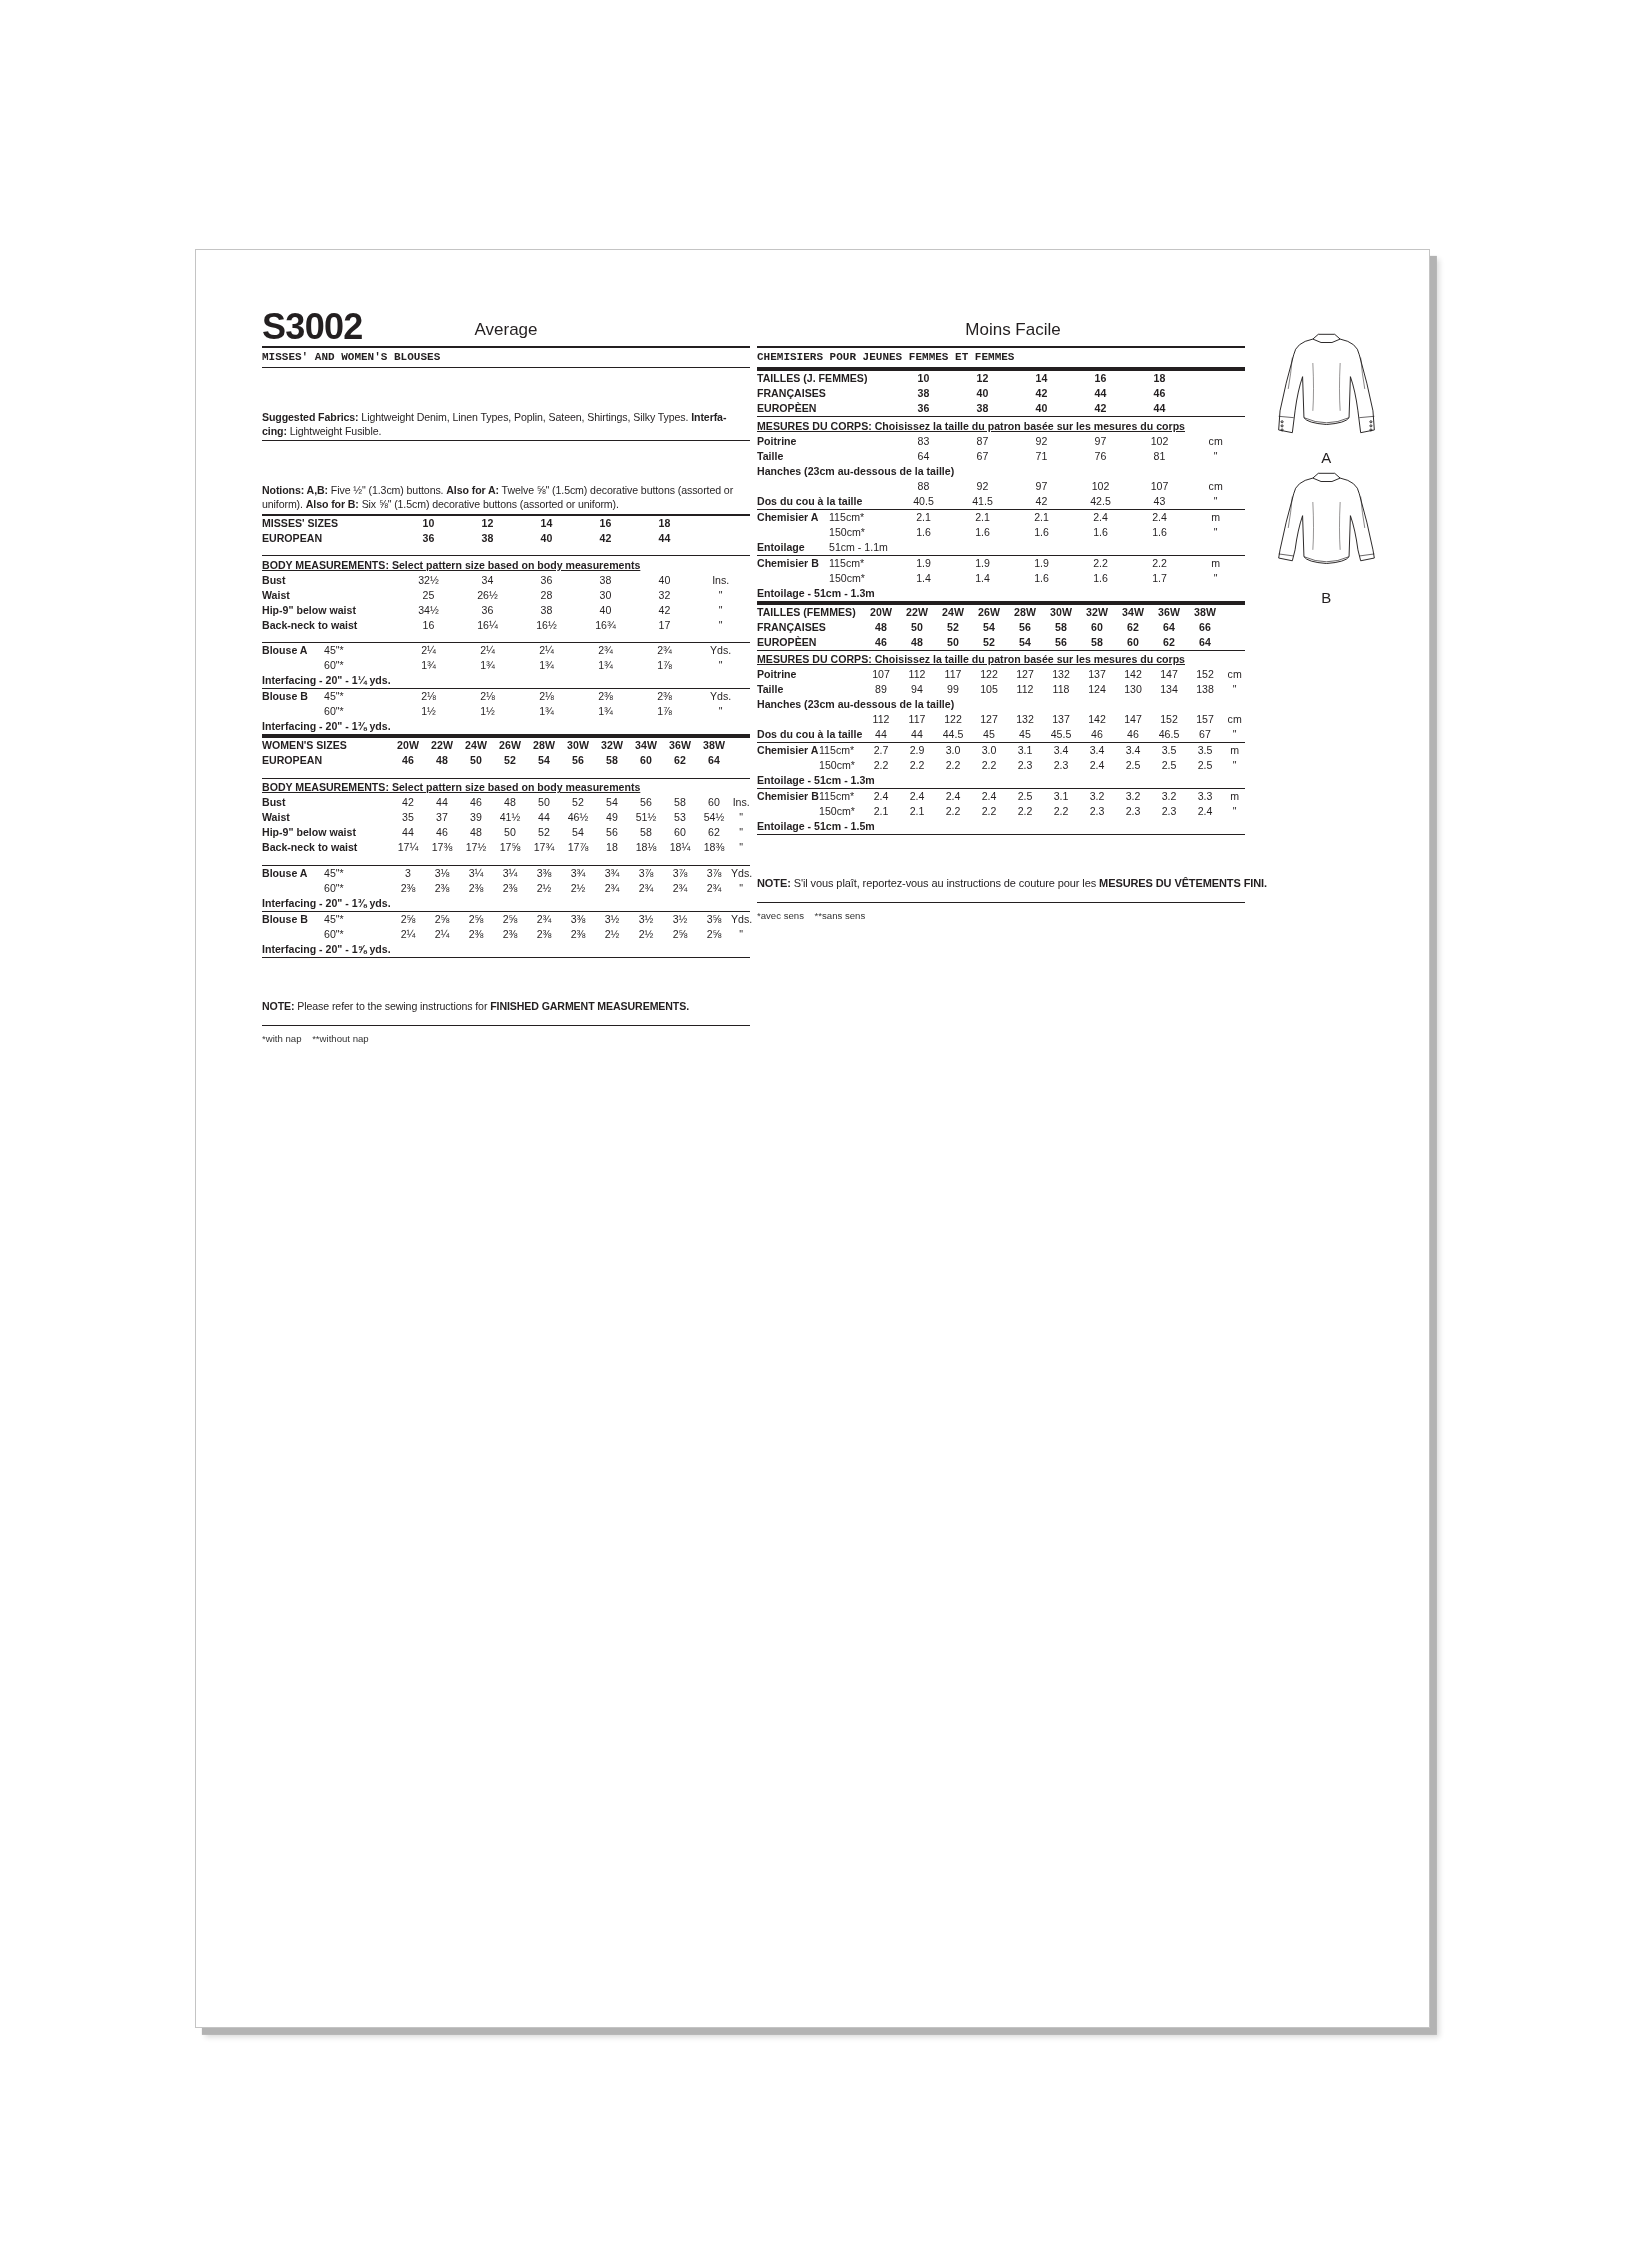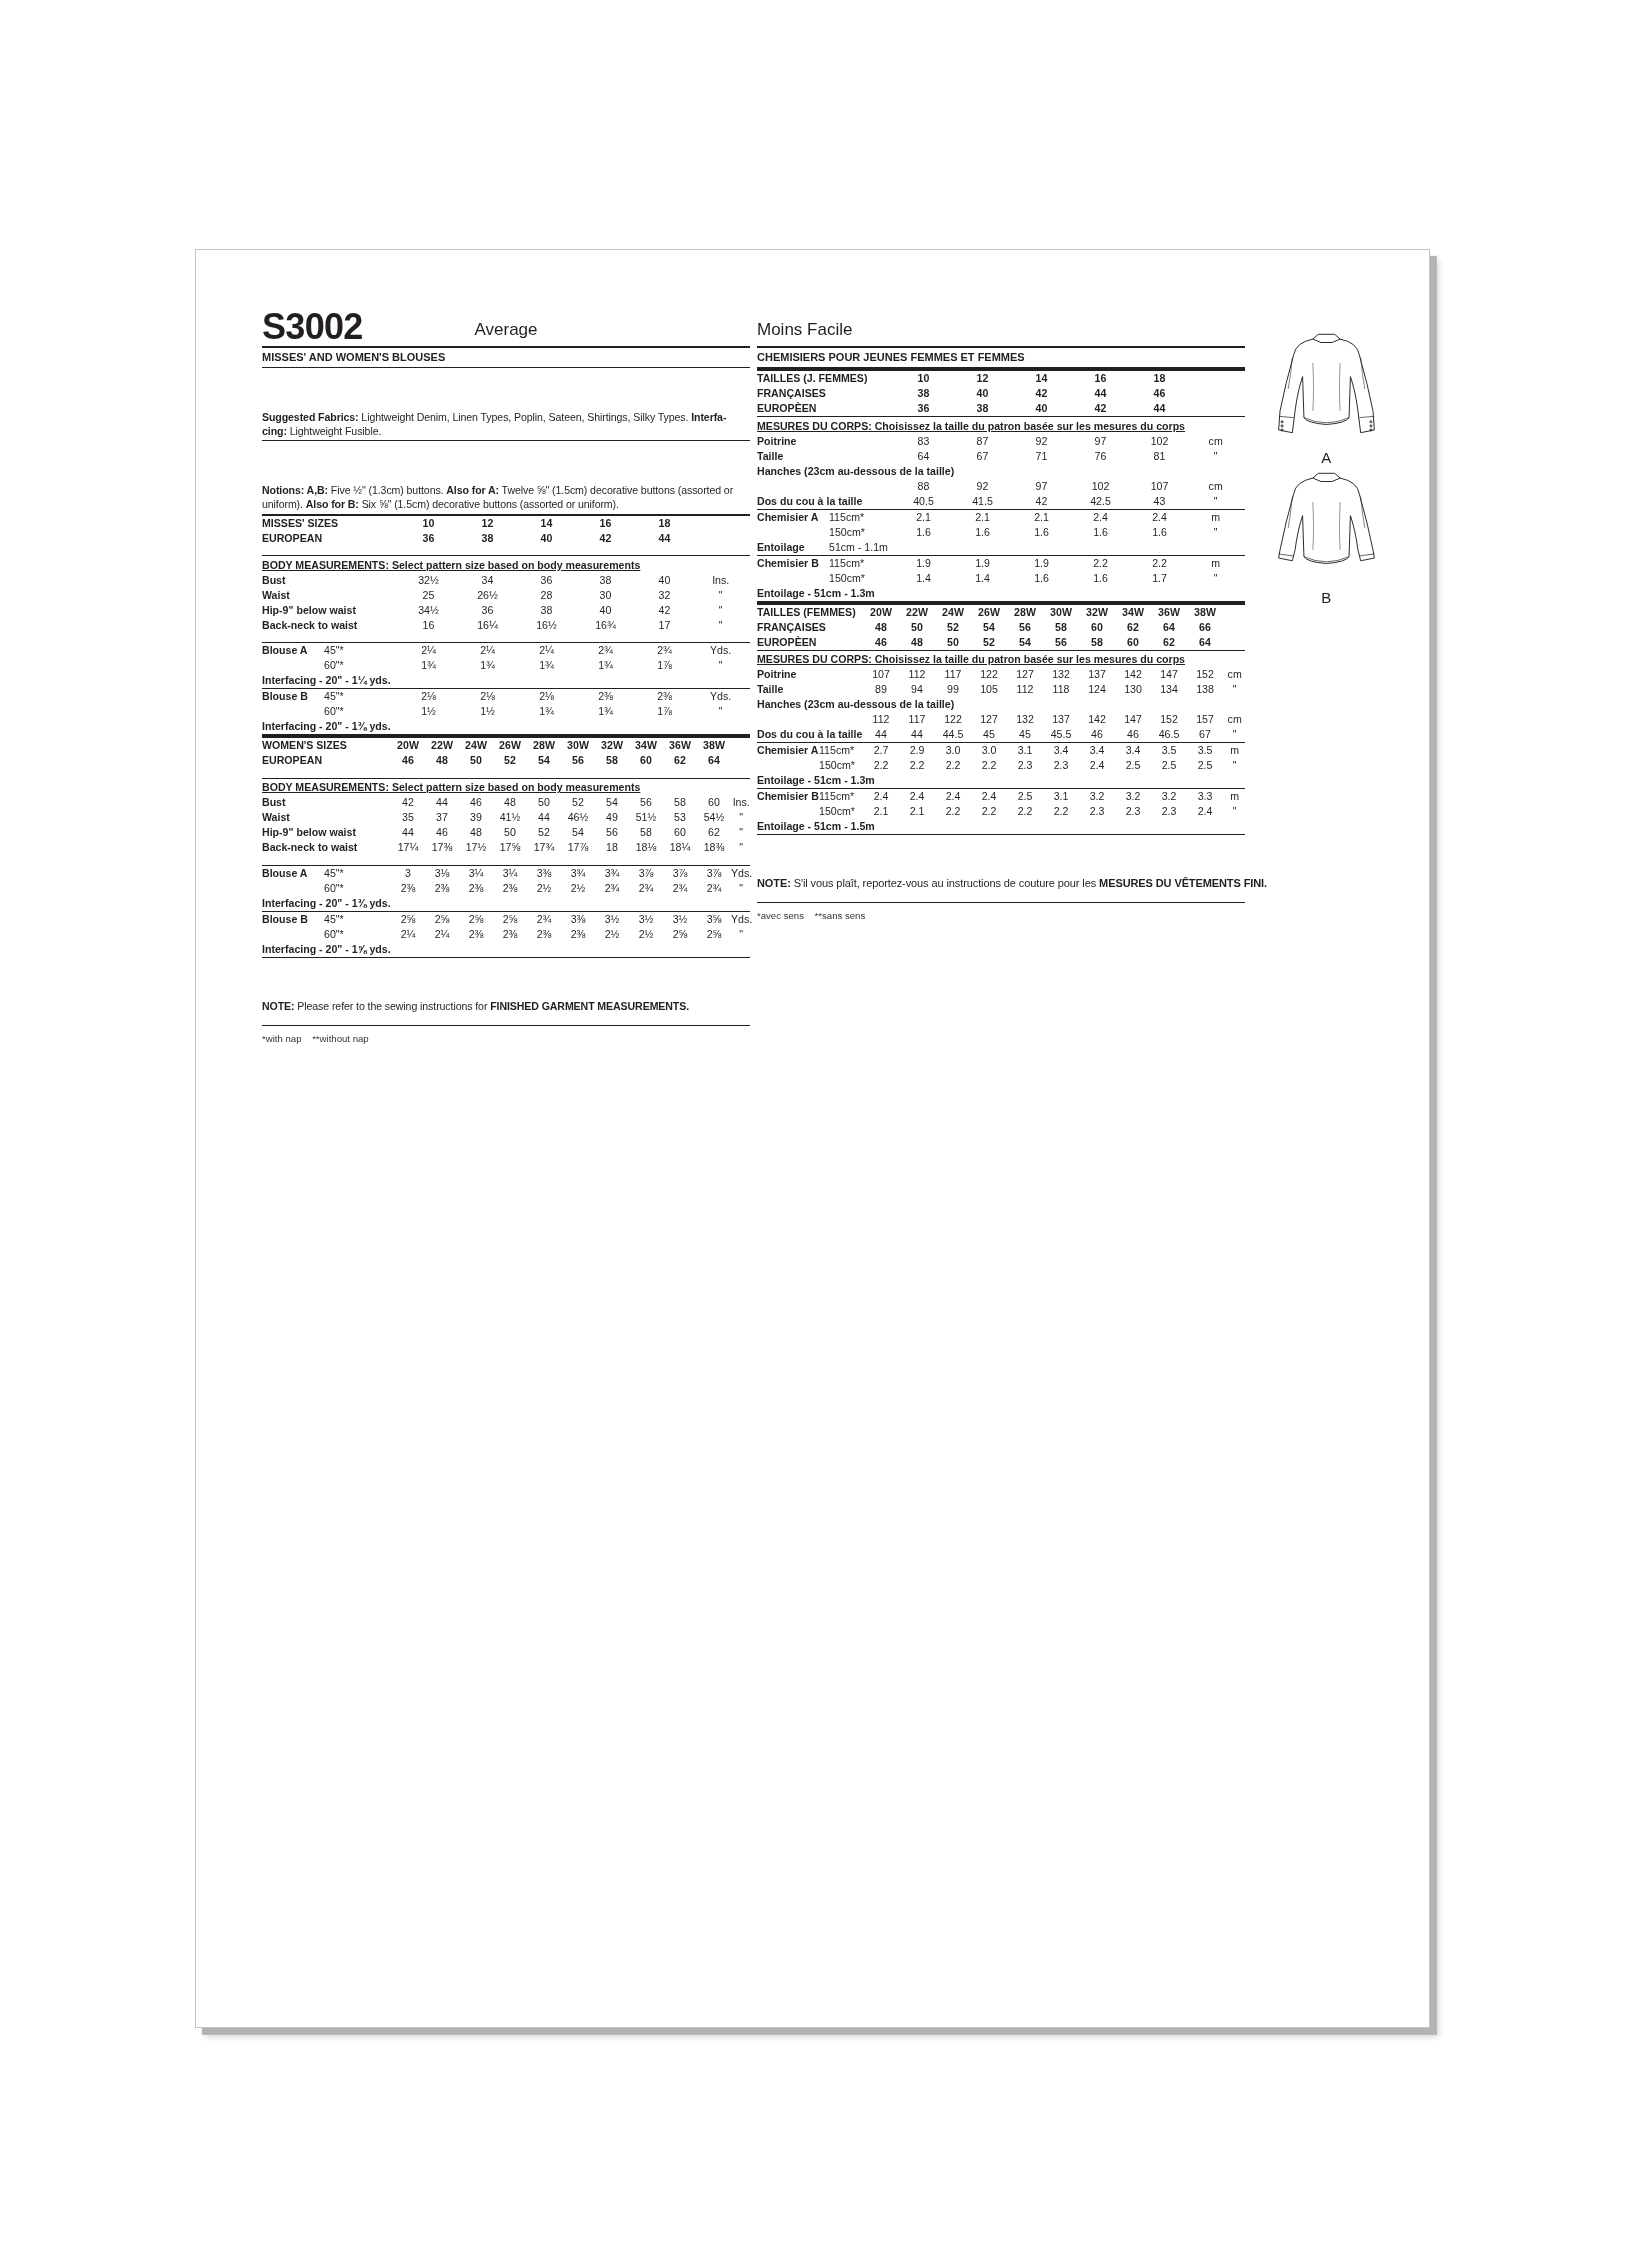--- a/index.html
+++ b/index.html
@@ -11,21 +11,21 @@
   .col { position: absolute; top: 0; width: 488px; font-size: 11.6px; line-height: 15px;
          font-family: "Liberation Sans", sans-serif; }
   .col.left { left: 66px; }
   .col.right { left: 561px; }
   .pattern-no { position: absolute; left: 66px; top: 59px; font-size: 36px; font-weight: bold;
                 letter-spacing: -0.7px; line-height: 36px; }
   .difficulty { position: absolute; top: 70px; font-size: 17px; line-height: 19px; }
   .rule { border-top: 2.1px solid #231f20; }
   .rule.thin { border-top: 1.4px solid #231f20; }
   .rule.thick { border-top: 4.1px solid #231f20; }
-  .title { font-weight: bold; font-size: 11px; letter-spacing: 0; padding: 2.1px 0; }
+  .title { font-weight: bold; font-size: 11px; letter-spacing: 0; padding: 2.1px 0; font-family: Liberation Mono, monospace; }
   .para { font-size: 10.6px; line-height: 14.4px; padding: 1.4px 0 2.1px; letter-spacing: -0.1px; margin-top: 40px; }
   .b { font-weight: bold; }
   table { border-collapse: collapse; width: 100%; table-layout: fixed; }
   td { padding: 0; font-size: 10.6px; line-height: 15px; white-space: nowrap; }
   td.lbl { font-weight: bold; }
   td.num { text-align: center; }
   td.unit { text-align: center; padding-right: 2.7px; }
   td.fab { font-weight: normal; }
   .sizes td { font-weight: bold; }
   .hdr-line { font-weight: bold; font-size: 10.6px; line-height: 15px; padding-top: 1.4px; white-space: nowrap; text-decoration: underline; }
@@ -34,21 +34,21 @@
   .illus-label { position: absolute; font-size: 15px; width: 20.6px; text-align: center; }
   .spacer { height: 9.6px; }
 </style>
 </head>
 <body>
 
 <div class="page">
 
   <div class="pattern-no">S3002</div>
   <div class="difficulty" style="left:66px;width:488px;text-align:center;">Average</div>
-  <div class="difficulty" style="left:561px;width:488px;text-align:left;">Moins Facile</div>
+  <div class="difficulty" style="left:573px;width:488px;text-align:center;">Moins Facile</div>
 
   <div class="col left" style="top:96px;">
     <div class="rule"></div>
     <div class="title">MISSES' AND WOMEN'S BLOUSES</div>
     <div class="rule thin"></div>
     <div class="para">
       <span class="b">Suggested Fabrics:</span><span> Lightweight Denim, Linen Types, Poplin, Sateen, Shirtings, Silky Types. </span><span class="b">Interfa-cing:</span><span> Lightweight Fusible.</span>
     </div>
     <div class="rule thin"></div>
     <div class="para">

